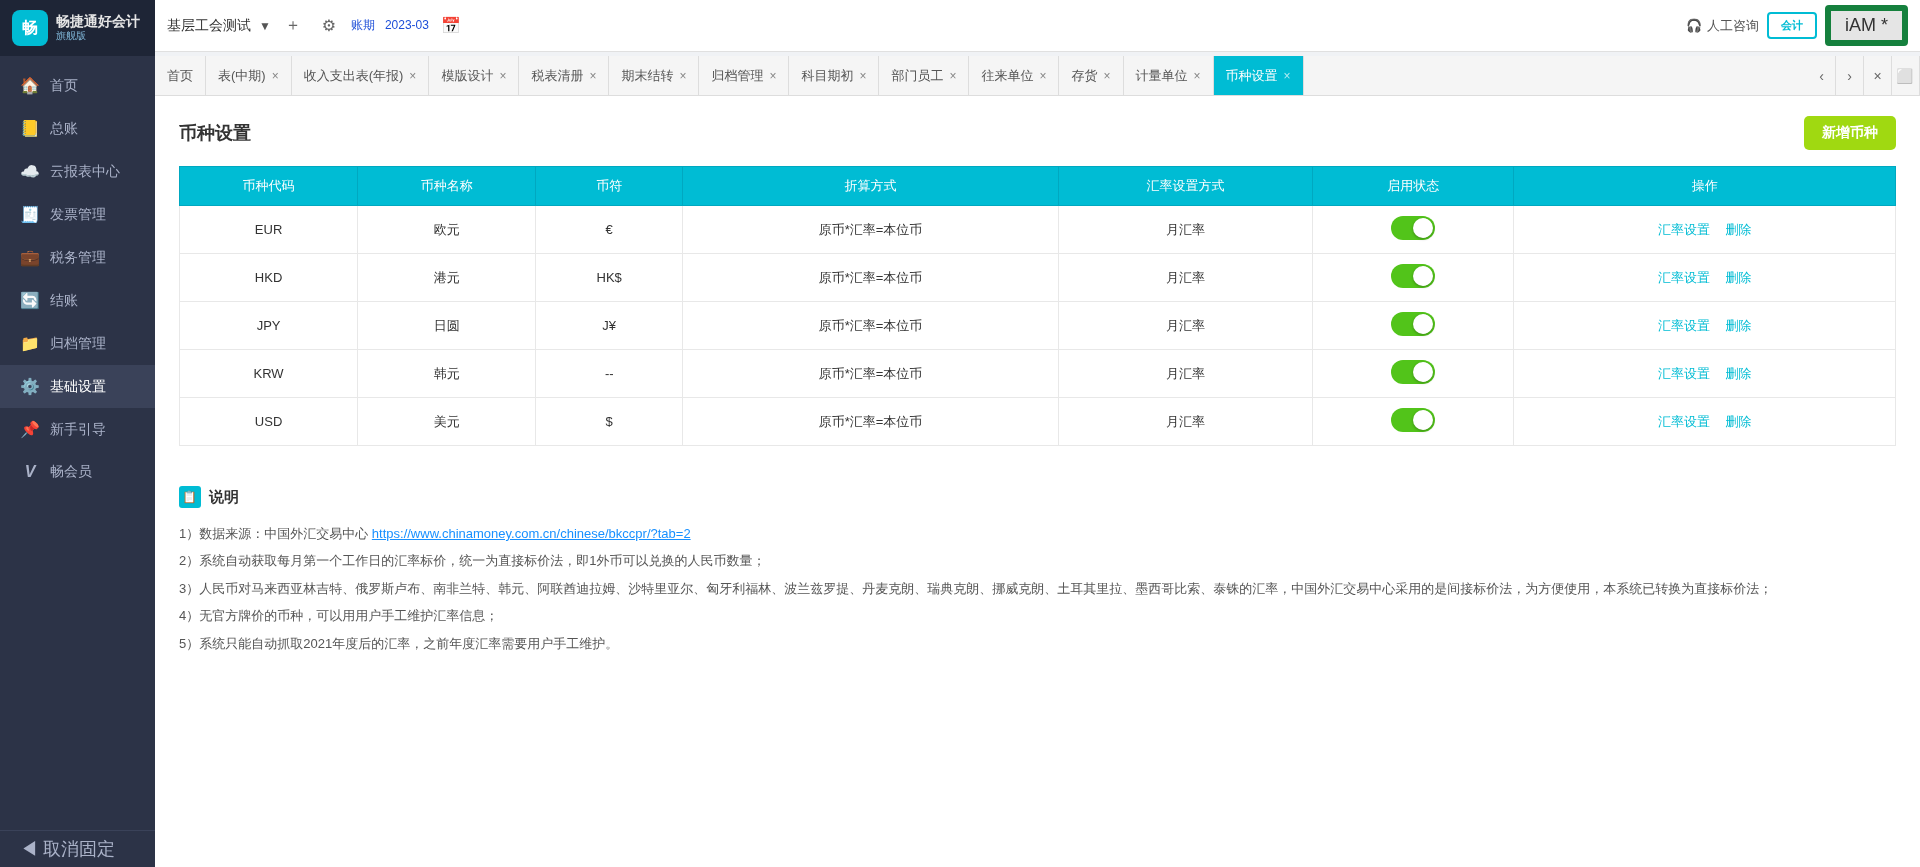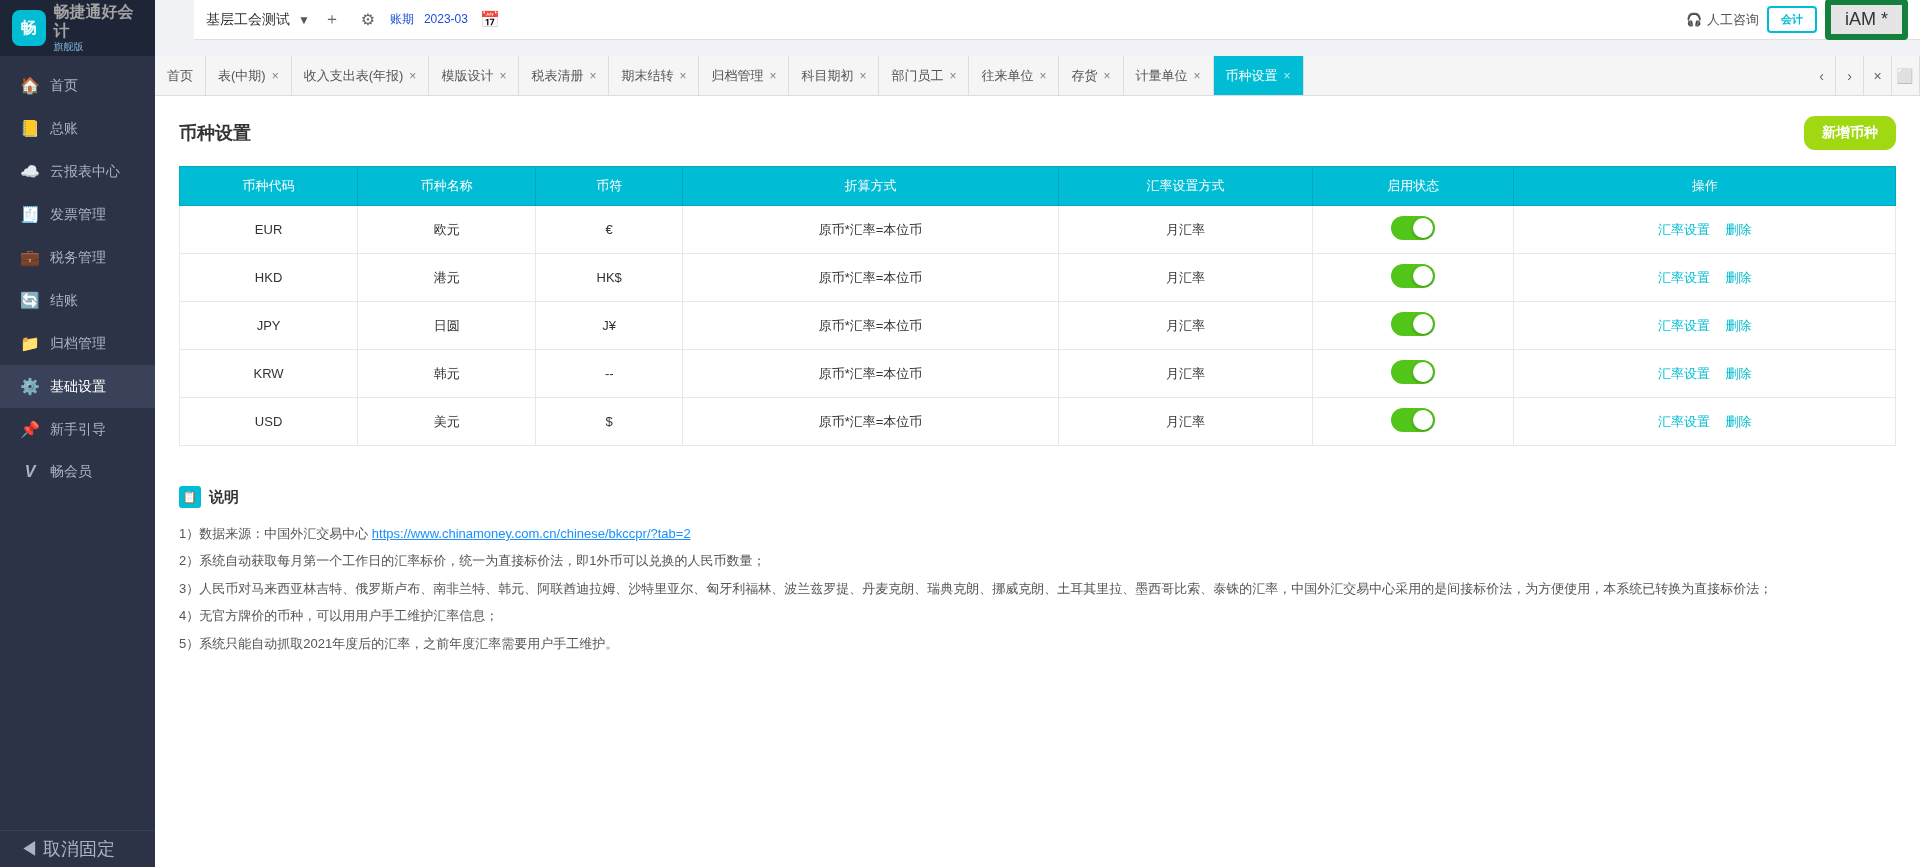--- a/index.html
+++ b/index.html
@@ -10,41 +10,40 @@
       position: fixed; left: 0; top: 0; width: 155px; height: 867px;
       background: #2c3347; color: #aab2c8; display: flex; flex-direction: column;
     }
     .sidebar-logo {
       height: 56px; background: #1e2536; display: flex; align-items: center; padding: 0 12px; gap: 8px;
     }
     .logo-icon {
       width: 36px; height: 36px; background: #00bcd4; border-radius: 8px;
       display: flex; align-items: center; justify-content: center; color: white; font-size: 16px; font-weight: bold;
     }
-    .logo-text { color: #a3a3a3; font-size: 16px; font-weight: bold; line-height: 1.2; }
+    .logo-text { color: #e5e5e5; font-size: 14px; font-weight: bold; line-height: 1.2; }
     .logo-sub { color: #7eb3d4; font-size: 10px; }
     .sidebar-nav { flex: 1; padding-top: 8px; }
     .nav-item {
       display: flex; align-items: center; gap: 10px; padding: 12px 20px;
       cursor: pointer; color: #aab2c8; font-size: 14px; transition: background 0.2s;
     }
     .nav-item.active { background: #3a4259; color: white; }
     .nav-item .nav-icon { font-size: 16px; width: 20px; text-align: center; }
     .sidebar-footer {
       padding: 6px 20px; display: flex; align-items: center; gap: 8px;
       border-top: 1px solid #3a4259; color: #aab2c8; cursor: pointer; font-size: 18px;
     }
 
     
     .top-header {
-      position: fixed; left: 155px; top: 0; right: 0; height: 40px;
+      position: fixed; left: 155px; top: 0; right: 0; height: 52px;
       background: white; border-bottom: 1px solid #e0e0e0;
       display: flex; align-items: center; justify-content: space-between; padding: 0 12px;
       z-index: 100;
-      margin-left: 39px;
     }
     .header-left { display: flex; align-items: center; gap: 8px; }
     .company-name { color: #333; font-size: 14px; font-weight: 500; }
     .header-icon-btn {
       width: 28px; height: 28px; border: none; background: none; cursor: pointer;
       color: #666; font-size: 16px; display: flex; align-items: center; justify-content: center; border-radius: 4px;
     }
     .period-label { color: #1d4ed8; font-size: 12px; }
     .header-right { display: flex; align-items: center; gap: 8px; }
     .service-btn {
@@ -82,21 +81,21 @@
     .main-content {
       position: fixed; left: 155px; top: 96px; right: 0; bottom: 0;
       background: white; overflow-y: auto; padding: 20px 24px;
     }
     .page-title {
       font-size: 18px; font-weight: bold; color: #333; margin-bottom: 16px;
       display: flex; align-items: center; justify-content: space-between;
     }
     .new-btn {
       background: #a0d911; color: white; border: none; padding: 8px 18px;
-      border-radius: 11px; font-size: 14px; cursor: pointer; font-weight: bold;
+      border-radius: 5px; font-size: 14px; cursor: pointer; font-weight: bold;
     }
 
     
     .data-table { width: 100%; border-collapse: collapse; border: 1px solid #ddd; }
     .data-table th {
       background: #00bcd4; color: white; padding: 10px 4px; text-align: center;
       font-size: 13px; font-weight: normal; border: 1px solid #00a8c0;
     }
     .data-table td {
       padding: 10px 12px; text-align: center; border: 1px solid #e8e8e8;

